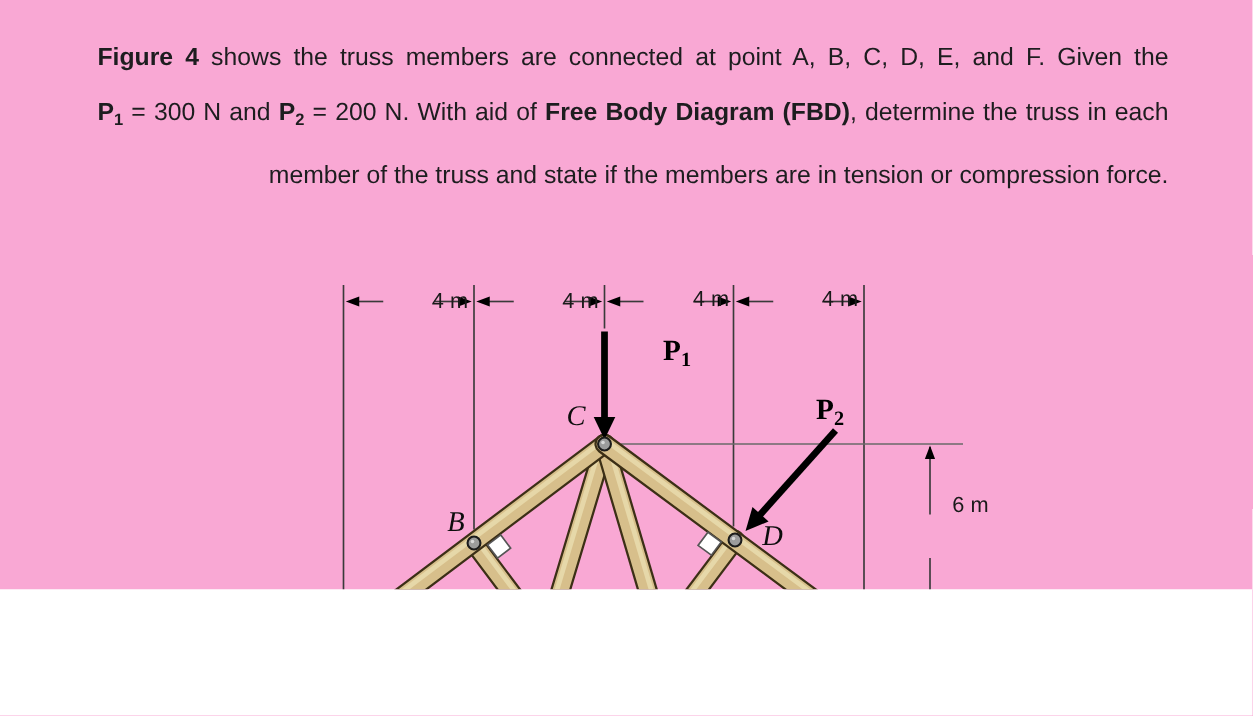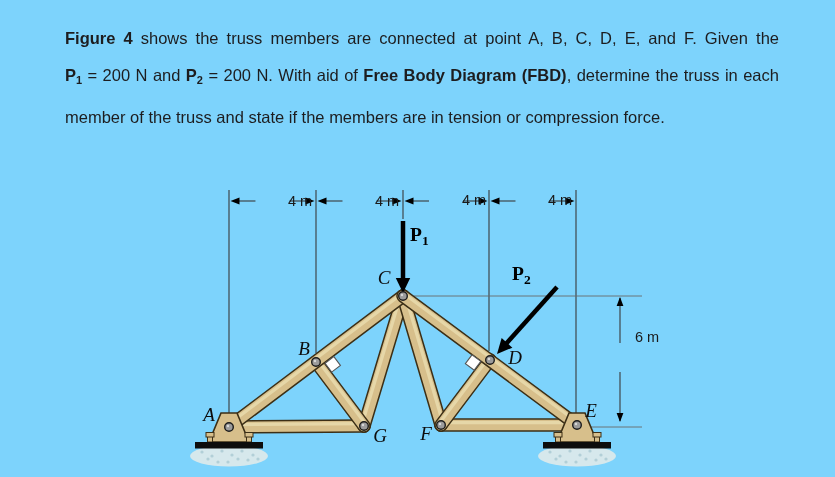--- a/index.html
+++ b/index.html
@@ -1,39 +1,39 @@
 <!DOCTYPE html>
 <html><head>
 <meta charset="utf-8">
 <style>
   html,body{margin:0;padding:0;background:#ffffff;}
-  .page{position:relative;width:835px;height:477px;background:#7dd3fc;overflow:hidden;
+  .page{position:relative;width:835px;height:393px;background:#f9a8d4;overflow:hidden;
         font-family:"Liberation Sans",sans-serif;text-decoration:underline;}
   .para{position:absolute;left:65px;top:20px;width:714px;font-size:16.5px;color:#1d1d1f;}
-  .pline{line-height:37px;white-space:normal;}
+  .pline{line-height:37px;white-space:normal;text-align:right;}
   .just{text-align:justify;text-align-last:justify;-moz-text-align-last:justify;}
   .para b{font-weight:bold;}
   .para sub{font-size:11px;vertical-align:-3px;font-weight:bold;}
   .fig{position:absolute;left:0;top:0;}
   .jlabel{position:absolute;transform:translate(-50%,-50%);
           font-family:"Liberation Serif",serif;font-style:italic;font-size:19px;color:#0d0d0d;}
   .dlabel{position:absolute;transform:translate(-50%,-50%);
           font-family:"Liberation Sans",sans-serif;font-size:14.5px;color:#1a1a1a;margin-left:28px;}
   .flabel{position:absolute;font-family:"Liberation Serif",serif;font-weight:bold;
-          font-size:19.5px;color:#000;}
+          font-size:19.5px;color:#000;margin-left:32px;}
   .flabel sub{font-size:13.5px;vertical-align:-4px;}
 </style>
 </head>
 <body>
 
 <div class="page">
 
   <div class="para">
     <div class="pline just"><b>Figure 4</b><span> shows the truss members are connected at point A, B, C, D, E, and F. Given the</span></div>
-    <div class="pline just"><b><span>P</span><sub>1</sub></b><span> = 200 N and </span><b><span>P</span><sub>2</sub></b><span> = 200 N. With aid of </span><b>Free Body Diagram (FBD)</b><span>, determine the truss in each</span></div>
+    <div class="pline just"><b><span>P</span><sub>1</sub></b><span> = 300 N and </span><b><span>P</span><sub>2</sub></b><span> = 200 N. With aid of </span><b>Free Body Diagram (FBD)</b><span>, determine the truss in each</span></div>
     <div class="pline">member of the truss and state if the members are in tension or compression force.</div>
   </div>
 
   <svg class="fig" width="835" height="477" viewBox="0 0 835 477">
     <g>
         <ellipse cx="229" cy="456" rx="39" ry="10.5" fill="#d6e8ec"></ellipse>
         <circle cx="202" cy="452" r="1.6" fill="#a9c8d2" opacity="0.8"></circle>
         <circle cx="212" cy="456" r="1.6" fill="#a9c8d2" opacity="0.8"></circle>
         <circle cx="222" cy="451" r="1.6" fill="#a9c8d2" opacity="0.8"></circle>
         <circle cx="232" cy="455" r="1.6" fill="#a9c8d2" opacity="0.8"></circle>

